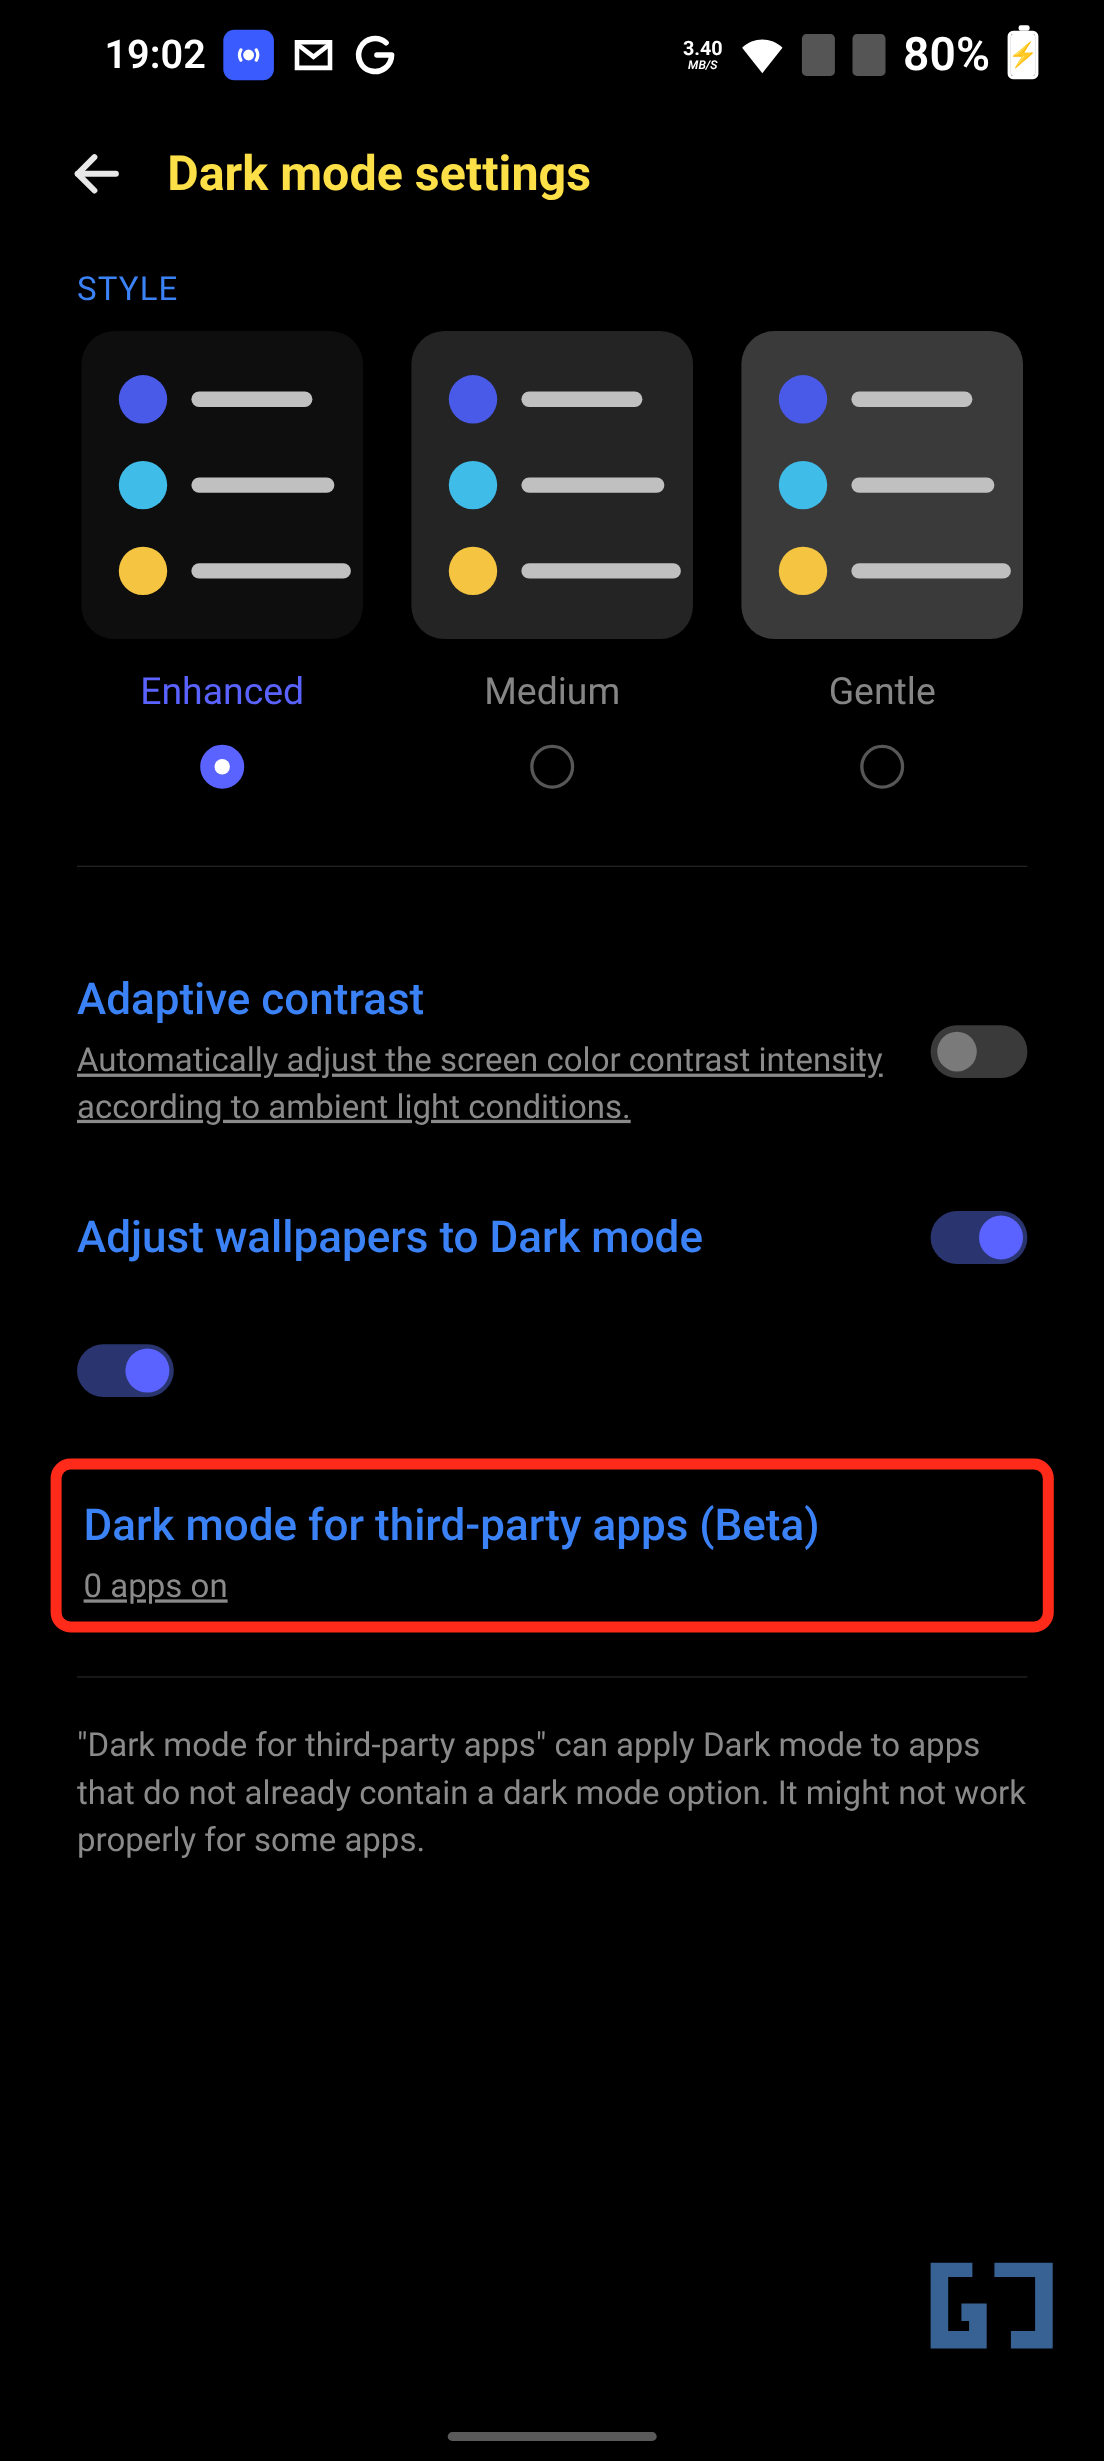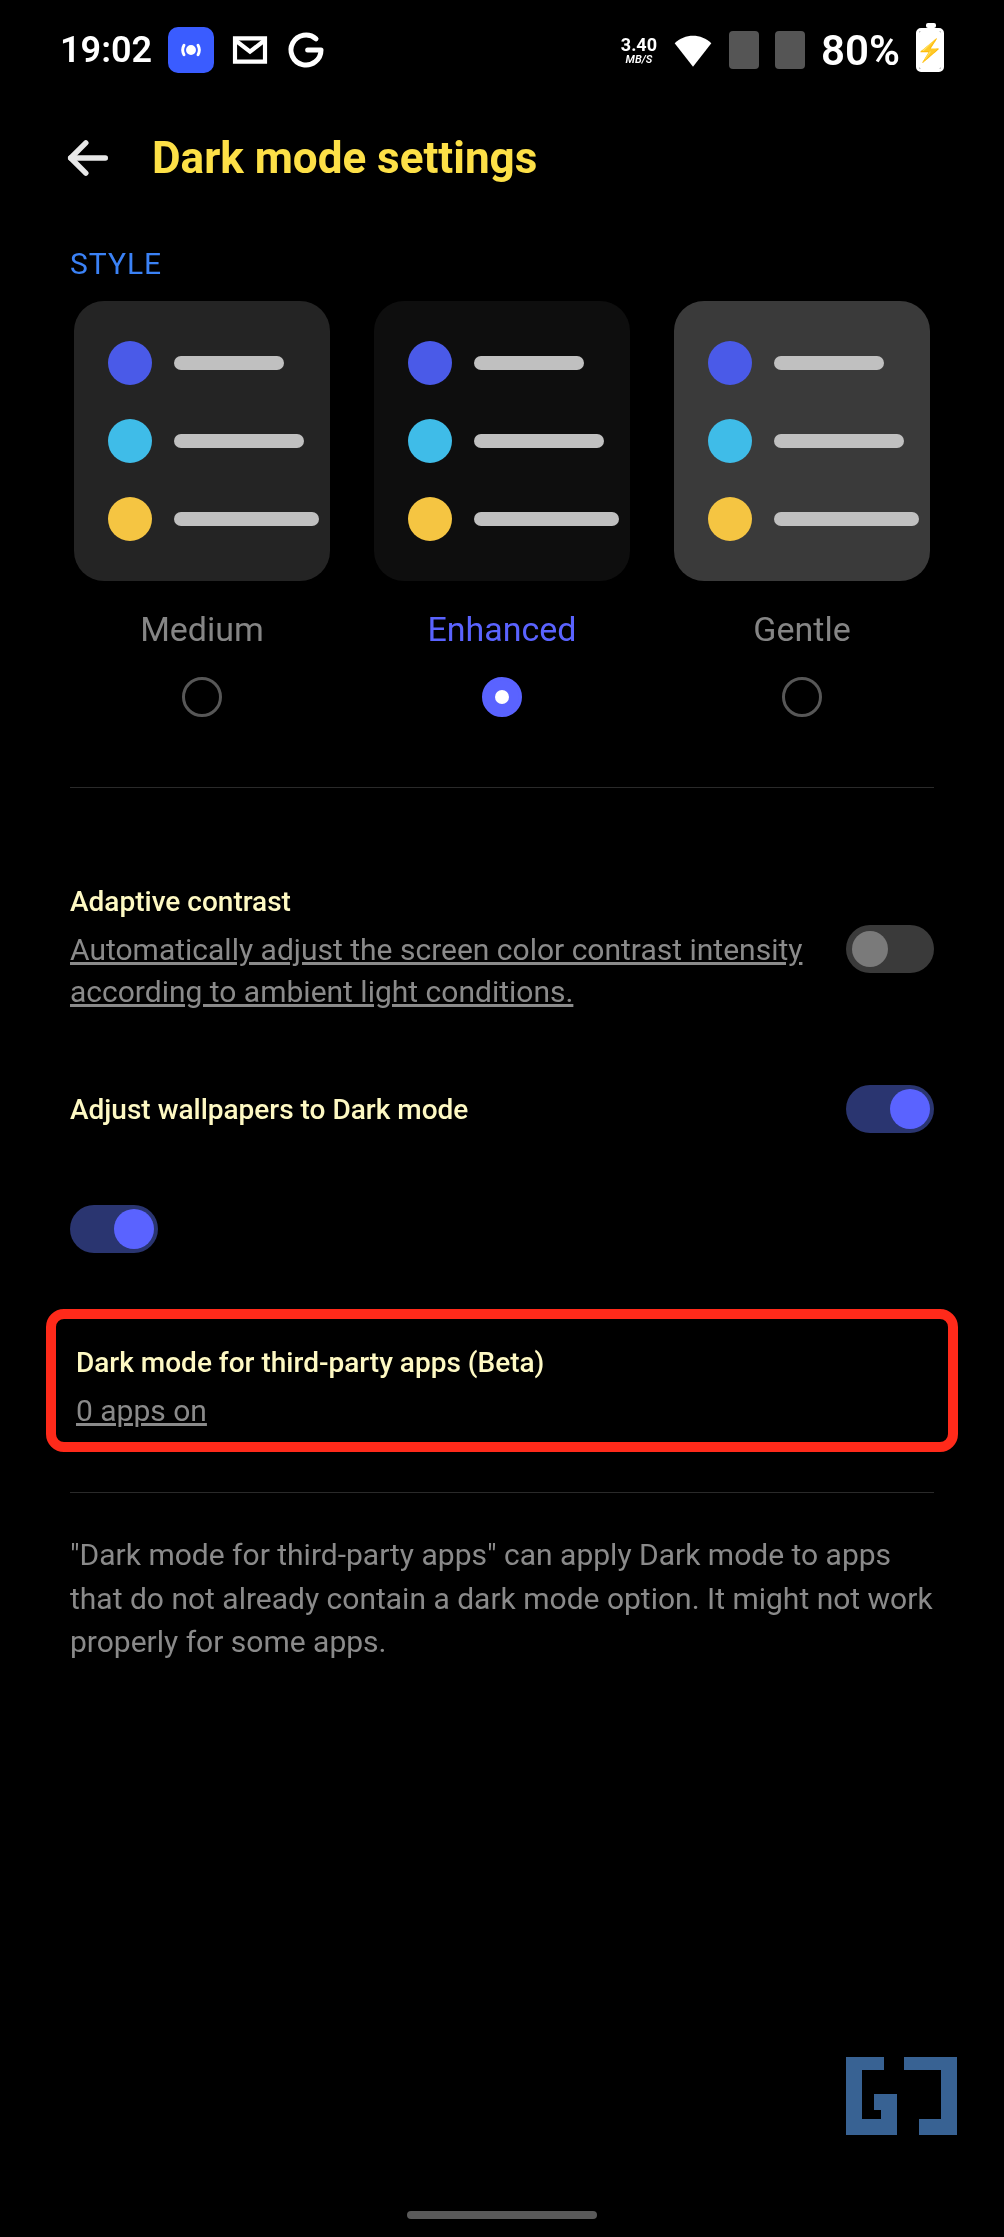--- a/index.html
+++ b/index.html
@@ -1,20 +1,20 @@
 <!DOCTYPE html>
 <html><head>
 <meta charset="utf-8">
 <style>
   * { box-sizing: border-box; margin: 0; padding: 0; }
   html, body { width: 1004px; height: 2237px; background: #000; font-family: -apple-system, Roboto, "Segoe UI", sans-serif; color: #fff; overflow: hidden; position: relative; }
 
   
   .status-bar { display: flex; align-items: center; justify-content: space-between; padding: 20px 60px 10px 60px; height: 90px; }
-  .status-left { display: flex; align-items: center; gap: 16px; }
+  .status-left { display: flex; align-items: center; gap: 16px; margin-left: 35px; }
   .status-right { display: flex; align-items: center; gap: 16px; }
   .status-time { font-size: 36px; font-weight: 600; color: #fff; }
   .status-icon { display: inline-flex; align-items: center; justify-content: center; }
   .wifi-app { width: 46px; height: 46px; background: #3a5cff; border-radius: 10px; display: flex; align-items: center; justify-content: center; color: #fff; font-size: 26px; font-weight: bold; }
   .gmail-icon { width: 40px; height: 40px; }
   .net-speed { display: flex; flex-direction: column; align-items: center; font-size: 18px; line-height: 1; font-weight: 700; }
   .net-speed .unit { font-size: 11px; font-weight: 600; font-style: italic; }
   .sim-slot { width: 30px; height: 38px; background: #555; border-radius: 4px; position: relative; }
   .sim-slot::after { content: ''; position: absolute; left: 2px; top: 2px; right: 2px; bottom: 2px; border-radius: 2px; }
   .batt-pct { font-size: 42px; font-weight: 600; }
@@ -50,21 +50,21 @@
   .style-label.selected { color: #5a63ff; }
   .style-label.unselected { color: #858585; }
   .radio { width: 40px; height: 40px; border-radius: 50%; border: 3px solid #575757; display: flex; align-items: center; justify-content: center; }
   .radio.on { background: #5a63ff; border-color: #5a63ff; }
   .radio.on::after { content: ''; width: 14px; height: 14px; background: #fff; border-radius: 50%; }
 
   .divider { height: 1px; background: #2a2a2a; margin: 0 0 60px 0; }
 
   .setting { display: flex; align-items: center; justify-content: space-between; padding: 36px 0; gap: 30px; }
   .setting-texts { flex: 1; }
-  .setting-title { font-size: 28px; font-weight: 500; color: #fef9c3; line-height: 1.25; }
+  .setting-title { font-size: 40px; font-weight: 500; color: #3b82f6; line-height: 1.25; }
   .setting-sub { font-size: 30px; color: #8a8a8a; line-height: 1.4; margin-top: 10px; text-decoration: underline; }
   .toggle { width: 88px; height: 48px; border-radius: 24px; position: relative; flex-shrink: 0; }
   .toggle.off { background: #3a3a3a; }
   .toggle.off::after { content: ''; position: absolute; left: 6px; top: 6px; width: 36px; height: 36px; border-radius: 50%; background: #7a7a7a; }
   .toggle.on { background: #2a3570; }
   .toggle.on::after { content: ''; position: absolute; right: 4px; top: 4px; width: 40px; height: 40px; border-radius: 50%; background: #5a63ff; }
 
   .highlight-box { border: 10px solid #ff2a1a; border-radius: 18px; padding: 26px 20px 10px 20px; margin: 20px -24px 40px -24px; }
   .highlight-box .setting { padding: 0; }
 
@@ -127,55 +127,55 @@
   </div>
   <div class="header-title">Dark mode settings</div>
 </div>
 
 <div class="content">
   <div class="section-title">STYLE</div>
 
   <div class="style-row">
 
     <div class="style-option">
-      <div class="style-preview p1">
+      <div class="style-preview p0">
         <div class="preview-row">
             <span class="dot blue"></span>
             <span class="bar s0"></span>
           </div>
         <div class="preview-row">
             <span class="dot cyan"></span>
             <span class="bar s1"></span>
           </div>
         <div class="preview-row">
             <span class="dot yellow"></span>
             <span class="bar s2"></span>
           </div>
       </div>
+      <div class="style-label selected">Enhanced</div>
+      <div class="radio on"></div>
+    </div>
+
+    <div class="style-option">
+      <div class="style-preview p1">
+        <div class="preview-row">
+            <span class="dot blue"></span>
+            <span class="bar s0"></span>
+          </div>
+        <div class="preview-row">
+            <span class="dot cyan"></span>
+            <span class="bar s1"></span>
+          </div>
+        <div class="preview-row">
+            <span class="dot yellow"></span>
+            <span class="bar s2"></span>
+          </div>
+      </div>
       <div class="style-label unselected">Medium</div>
       <div class="radio"></div>
-    </div>
-
-    <div class="style-option">
-      <div class="style-preview p0">
-        <div class="preview-row">
-            <span class="dot blue"></span>
-            <span class="bar s0"></span>
-          </div>
-        <div class="preview-row">
-            <span class="dot cyan"></span>
-            <span class="bar s1"></span>
-          </div>
-        <div class="preview-row">
-            <span class="dot yellow"></span>
-            <span class="bar s2"></span>
-          </div>
-      </div>
-      <div class="style-label selected">Enhanced</div>
-      <div class="radio on"></div>
     </div>
 
     <div class="style-option">
       <div class="style-preview p2">
         <div class="preview-row">
             <span class="dot blue"></span>
             <span class="bar s0"></span>
           </div>
         <div class="preview-row">
             <span class="dot cyan"></span>

